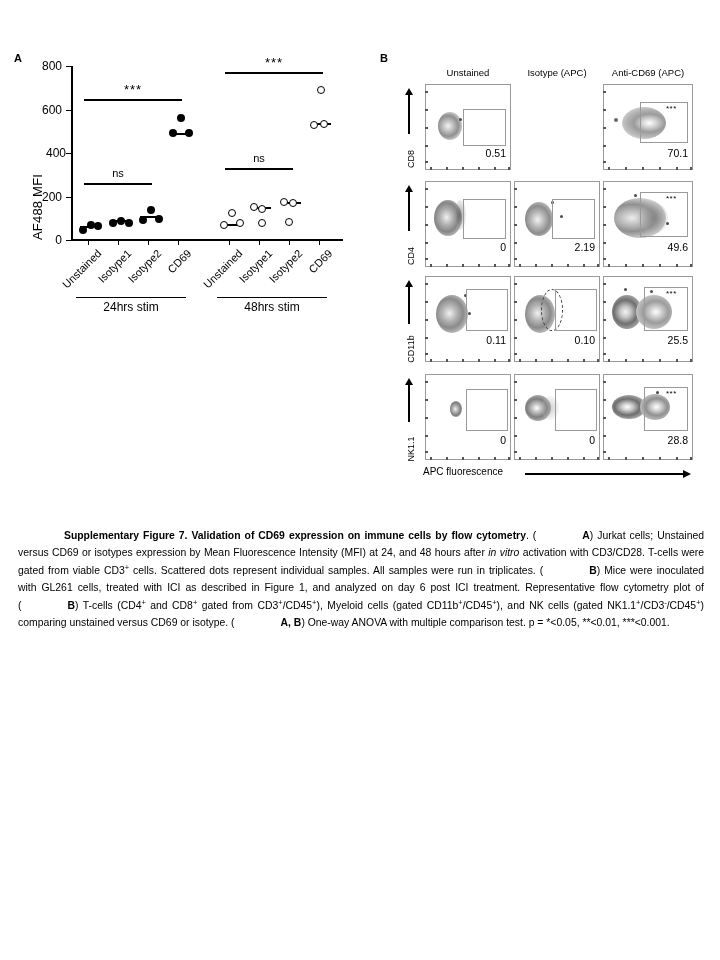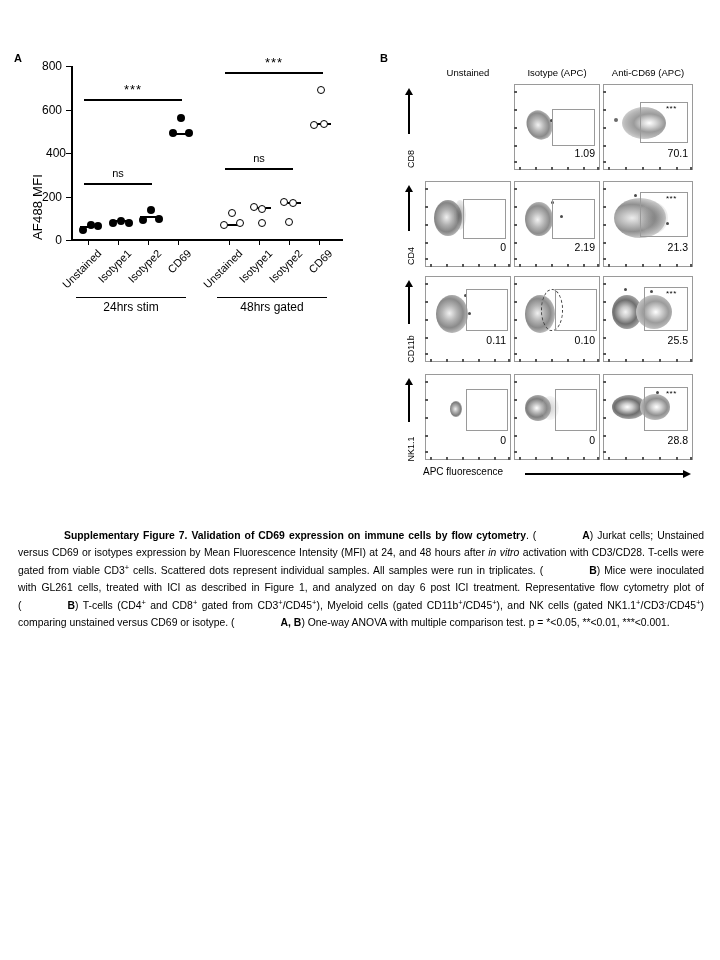--- a/index.html
+++ b/index.html
@@ -115,21 +115,21 @@
     <div class="xcat" style="left:60px;top:203px;width:95px;">Isotype2</div>
     <div class="xcat" style="left:90px;top:203px;width:95px;">CD69</div>
     <div class="xcat" style="left:141px;top:203px;width:95px;">Unstained</div>
     <div class="xcat" style="left:171px;top:203px;width:95px;">Isotype1</div>
     <div class="xcat" style="left:201px;top:203px;width:95px;">Isotype2</div>
     <div class="xcat" style="left:231px;top:203px;width:95px;">CD69</div>
 
     <div class="grpbar" style="left:76px;top:253px;width:110px;"></div>
     <div class="grplab" style="left:76px;top:256px;width:110px;">24hrs stim</div>
     <div class="grpbar" style="left:217px;top:253px;width:110px;"></div>
-    <div class="grplab" style="left:217px;top:256px;width:110px;">48hrs gated</div>
+    <div class="grplab" style="left:217px;top:256px;width:110px;">48hrs stim</div>
 
     <div class="sigbar" style="left:84px;top:55px;width:98px;"></div>
     <div class="siglab" style="left:84px;top:38px;width:98px;">***</div>
 
     <div class="sigbar" style="left:84px;top:139px;width:68px;"></div>
     <div class="nslab" style="left:84px;top:123px;width:68px;">ns</div>
 
     <div class="sigbar" style="left:225px;top:28px;width:98px;"></div>
     <div class="siglab" style="left:225px;top:11px;width:98px;">***</div>
 
@@ -182,42 +182,42 @@
   <div id="panelB">
 
     <div class="col-head" style="left:50px;top:23px;width:86px;">Unstained</div>
     <div class="col-head" style="left:139px;top:23px;width:86px;">Isotype (APC)</div>
     <div class="col-head" style="left:228px;top:23px;width:90px;">Anti-CD69  (APC)</div>
 
     <div class="arrowshaft" style="left:33px;top:50px;height:40px;"></div>
     <div class="arrowhead" style="left:30px;top:44px;"></div>
     <div class="rowlabel" style="left:16px;top:110px;width:40px;">CD8</div>
 
-
-    <div class="fcbox" style="left:139px;top:40px;width:86px;height:86px;">
-      <div class="blob" style="left:12px;top:25px;width:25px;height:30px;background:radial-gradient(ellipse at 45% 48%,#f2f2f2 0%,#b5b5b5 30%,#8a8a8a 55%,#c4c4c4 75%,#f0f0f0 92%,rgba(255,255,255,0) 100%);transform:rotate(-25deg);"></div>
-      <div class="blob" style="left:35px;top:34px;width:3px;height:3px;background:#4a4a4a;border-radius:50%;"></div>
+    <div class="fcbox" style="left:50px;top:40px;width:86px;height:86px;">
+      <div class="blob" style="left:12px;top:27px;width:24px;height:28px;background:radial-gradient(ellipse at 42% 50%,#f4f4f4 0%,#bdbdbd 28%,#8f8f8f 52%,#c9c9c9 72%,#efefef 90%,rgba(255,255,255,0) 100%);"></div>
+      <div class="blob" style="left:33px;top:33px;width:3px;height:3px;background:#4a4a4a;border-radius:50%;"></div>
       <div class="gate" style="left:37px;top:24px;width:43px;height:37px;"></div>
-      <div class="pct" style="left:30px;top:62px;width:50px;">1.09</div>
-      <div class="axticks" style="left:4px;bottom:-1px;width:78px;">
-        <i style="left:0"></i>
-          <i style="left:16px"></i>
-          <i style="left:32px"></i>
-          <i style="left:48px"></i>
-          <i style="left:64px"></i>
-          <i style="left:78px"></i>
-      </div>
-      <div class="axticksY" style="left:-1px;top:6px;height:72px;">
-        <i style="top:0"></i>
-          <i style="top:18px"></i>
-          <i style="top:36px"></i>
-          <i style="top:54px"></i>
-          <i style="top:70px"></i>
-      </div>
-    </div>
+      <div class="pct" style="left:30px;top:62px;width:50px;">0.51</div>
+      <div class="axticks" style="left:4px;bottom:-1px;width:78px;">
+        <i style="left:0"></i>
+          <i style="left:16px"></i>
+          <i style="left:32px"></i>
+          <i style="left:48px"></i>
+          <i style="left:64px"></i>
+          <i style="left:78px"></i>
+      </div>
+      <div class="axticksY" style="left:-1px;top:6px;height:72px;">
+        <i style="top:0"></i>
+          <i style="top:18px"></i>
+          <i style="top:36px"></i>
+          <i style="top:54px"></i>
+          <i style="top:70px"></i>
+      </div>
+    </div>
+
 
     <div class="fcbox" style="left:228px;top:40px;width:90px;height:86px;">
       <div class="blob" style="left:18px;top:22px;width:44px;height:32px;background:radial-gradient(ellipse at 62% 50%,#ffffff 0%,#d5d5d5 18%,#9b9b9b 40%,#b8b8b8 62%,#dedede 82%,rgba(255,255,255,0) 100%);"></div>
       <div class="blob" style="left:10px;top:33px;width:4px;height:4px;background:#6a6a6a;border-radius:50%;"></div>
       <div class="gate" style="left:36px;top:17px;width:48px;height:41px;"></div>
       <div class="stars" style="left:62px;top:19px;">***</div>
       <div class="pct" style="left:34px;top:62px;width:50px;">70.1</div>
       <div class="axticks" style="left:4px;bottom:-1px;width:82px;">
         <i style="left:0"></i>
           <i style="left:17px"></i>
@@ -284,21 +284,21 @@
       </div>
     </div>
 
     <div class="fcbox" style="left:228px;top:137px;width:90px;height:86px;">
       <div class="blob" style="left:10px;top:16px;width:52px;height:40px;background:radial-gradient(ellipse at 35% 50%,#ececec 0%,#bcbcbc 25%,#909090 48%,#c6c6c6 70%,#e8e8e8 88%,rgba(255,255,255,0) 100%);"></div>
       <div class="blob" style="left:34px;top:20px;width:30px;height:32px;background:radial-gradient(ellipse at 50% 50%,rgba(120,120,120,.5) 0%,rgba(170,170,170,.25) 60%,rgba(255,255,255,0) 100%);"></div>
       <div class="blob" style="left:30px;top:12px;width:3px;height:3px;background:#4a4a4a;border-radius:50%;"></div>
       <div class="blob" style="left:62px;top:40px;width:3px;height:3px;background:#4a4a4a;border-radius:50%;"></div>
       <div class="gate" style="left:36px;top:10px;width:48px;height:45px;"></div>
       <div class="stars" style="left:62px;top:12px;">***</div>
-      <div class="pct" style="left:34px;top:59px;width:50px;">21.3</div>
+      <div class="pct" style="left:34px;top:59px;width:50px;">49.6</div>
       <div class="axticks" style="left:4px;bottom:-1px;width:82px;">
         <i style="left:0"></i>
           <i style="left:17px"></i>
           <i style="left:34px"></i>
           <i style="left:51px"></i>
           <i style="left:68px"></i>
           <i style="left:82px"></i>
       </div>
       <div class="axticksY" style="left:-1px;top:6px;height:72px;">
         <i style="top:0"></i>

